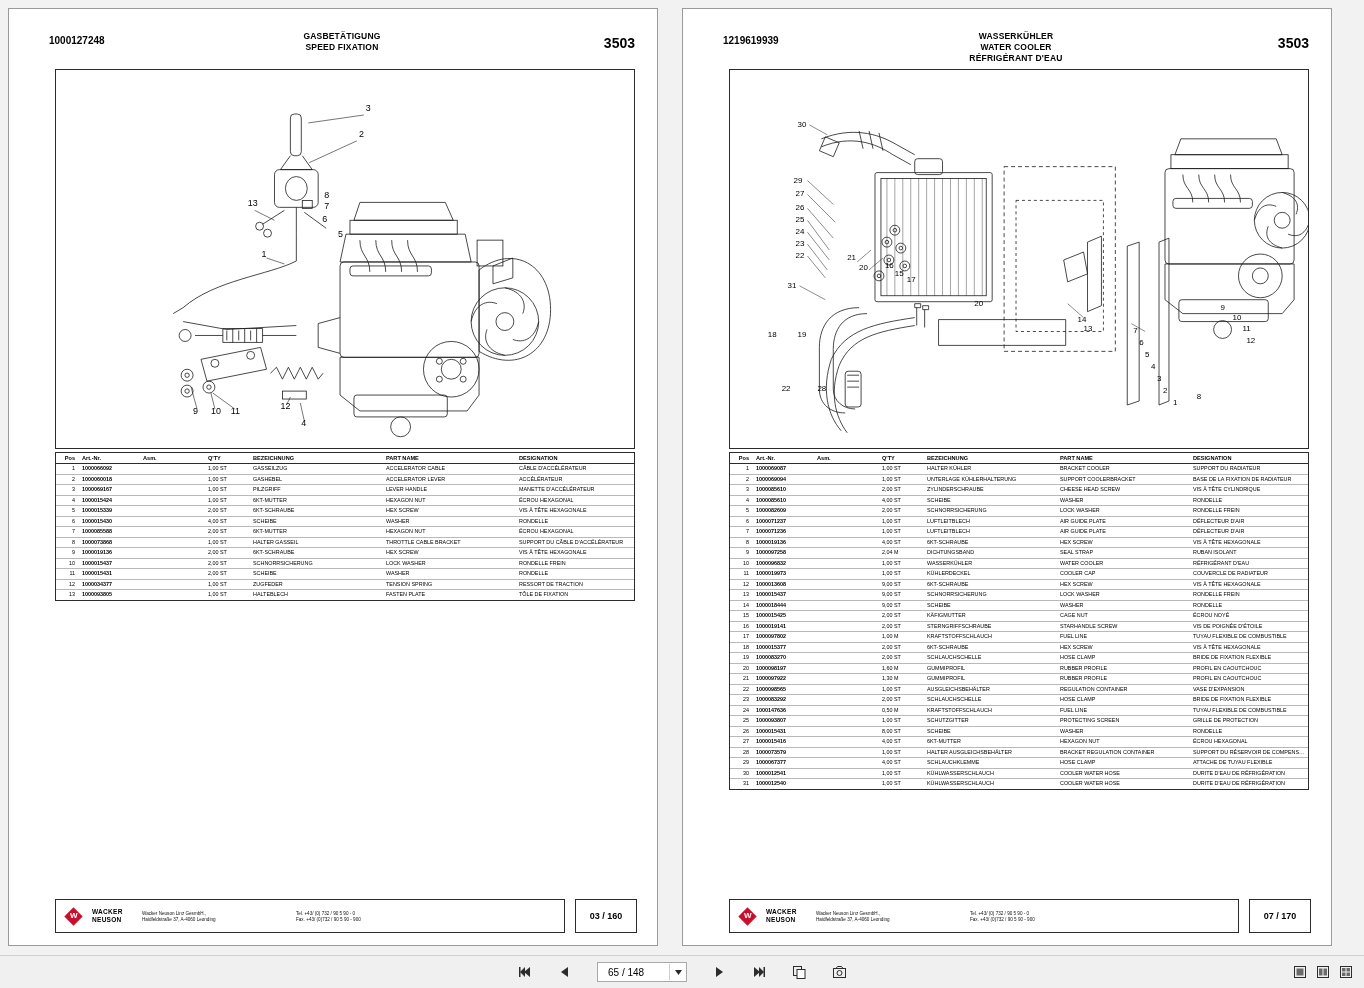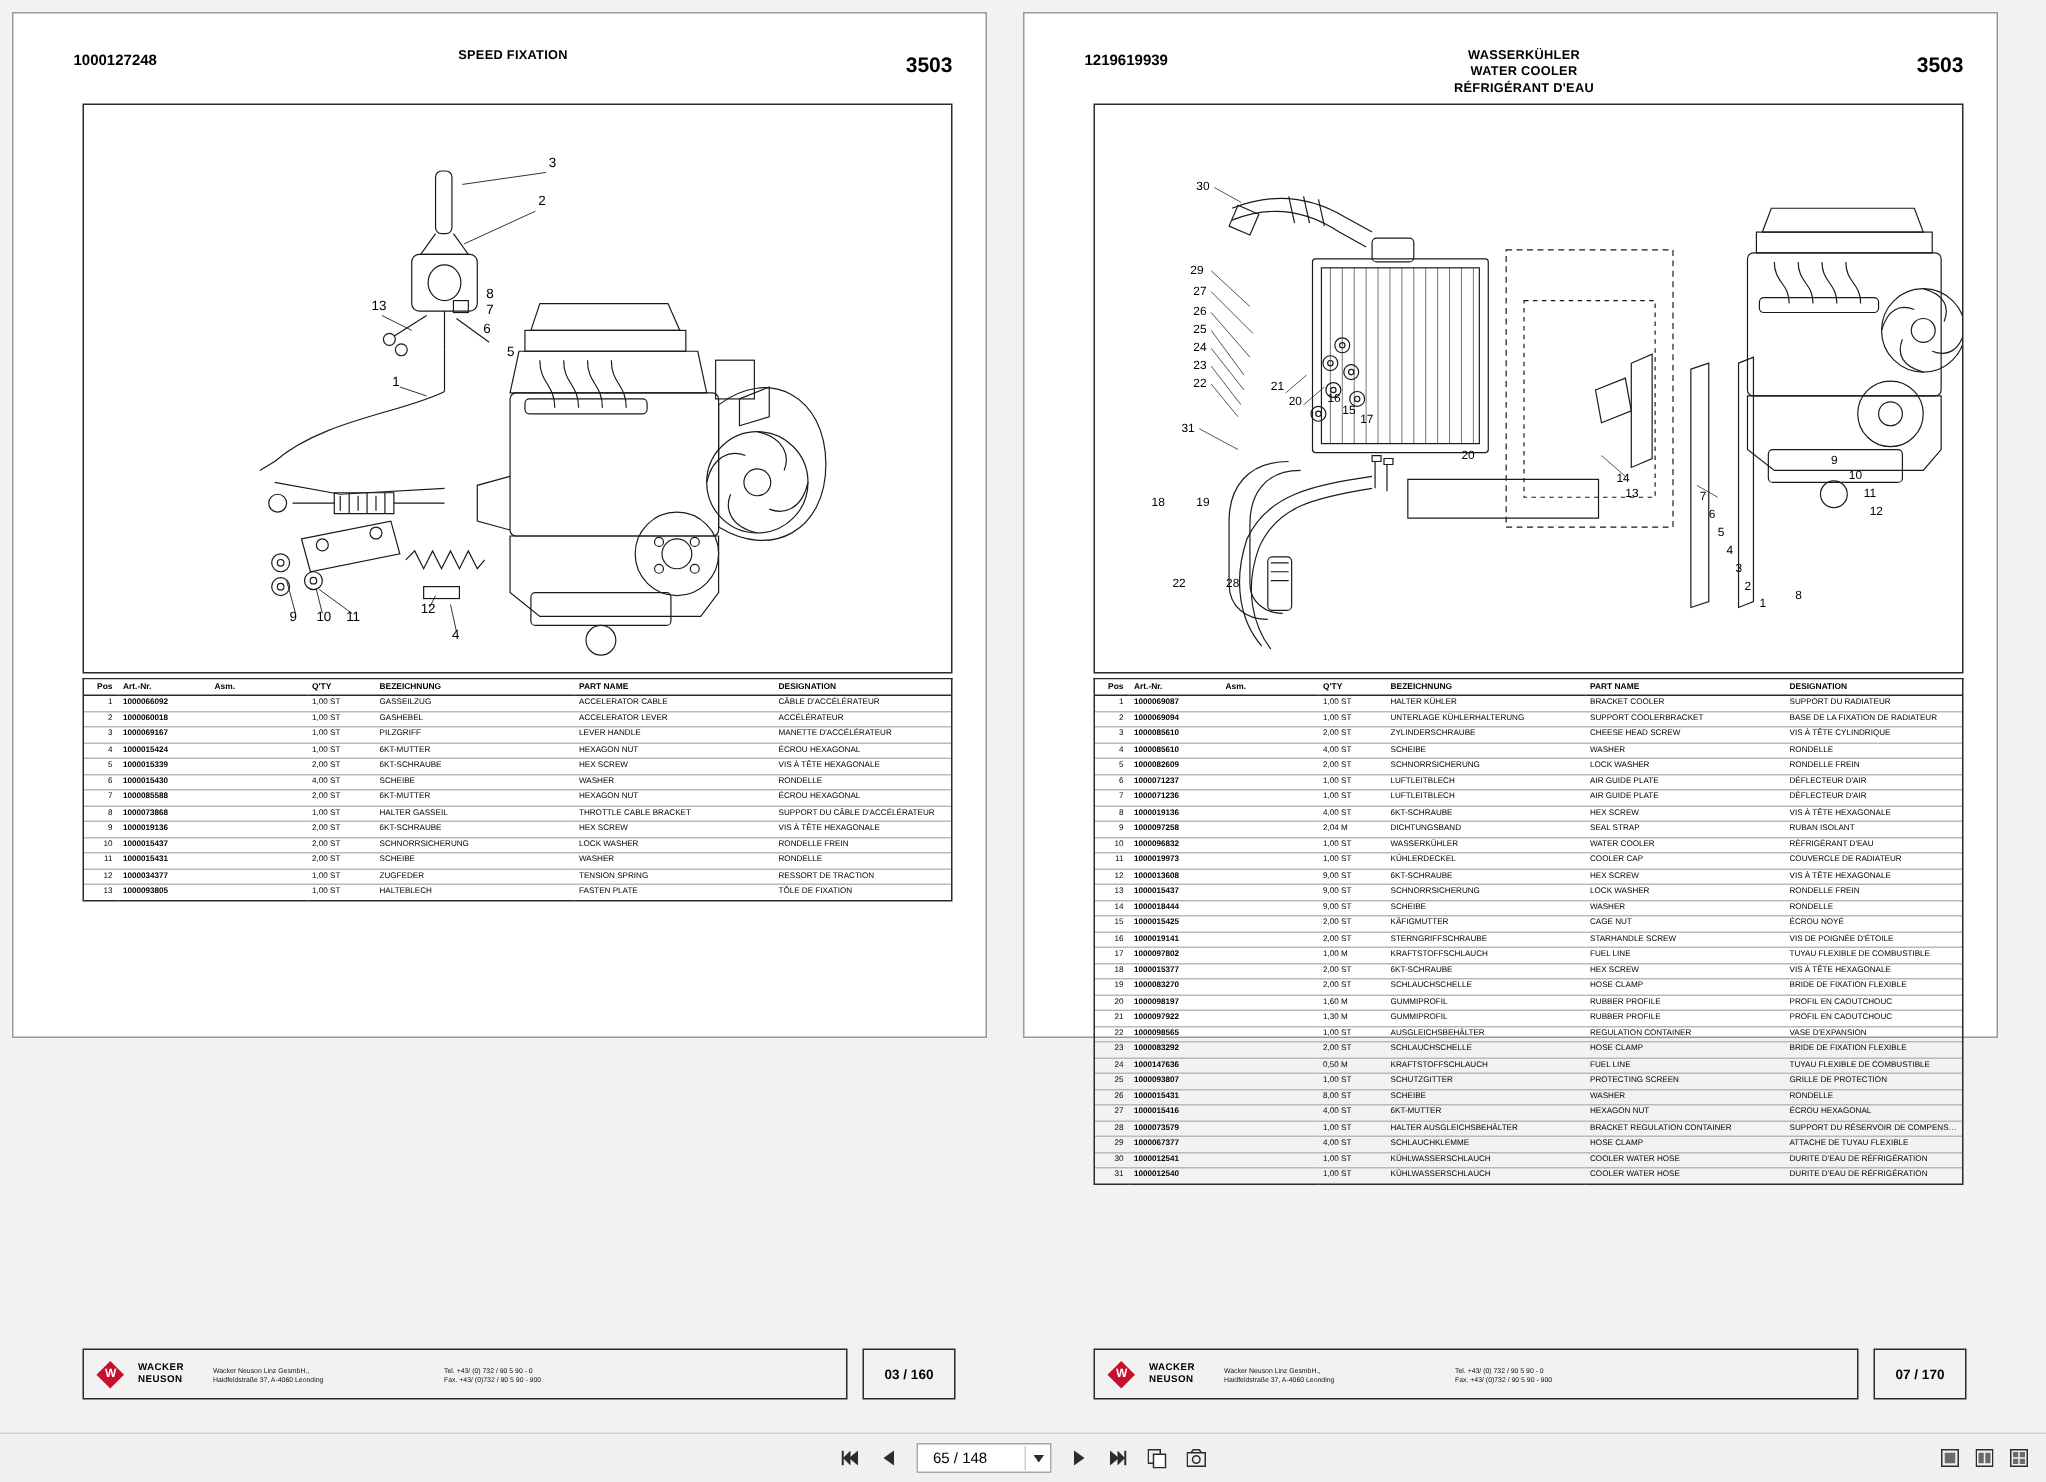--- a/index.html
+++ b/index.html
@@ -12,21 +12,21 @@
     position: relative;
     width: 1364px;
     height: 988px;
     background: #f2f2f2;
     overflow: hidden;
   }
   .page {
     position: absolute;
     top: 8px;
     width: 650px;
-    height: 684px;
+    height: 938px;
     background: #ffffff;
     border: 1px solid #9a9a9a;
     box-sizing: border-box;
   }
   #page-left  { left: 8px; }
   #page-right { left: 682px; }
 
   
   .pg-header {
     position: absolute;
@@ -197,21 +197,21 @@
     border-top: 1px solid #cfcfcf;
   }
   .tb-center {
     position: absolute;
     left: 50%;
     top: 0;
     transform: translateX(-50%);
     height: 32px;
     display: flex;
     align-items: center;
-    gap: 10px;
+    gap: 24px;
   }
   .tb-btn {
     width: 16px;
     height: 18px;
     display: flex;
     align-items: center;
     justify-content: center;
     color: #2c2c2c;
     cursor: pointer;
   }
@@ -249,20 +249,21 @@
 </head>
 <body>
 
 <div id="root">
 
   <div class="page" id="page-left">
 
     <div class="pg-header">
       <div class="pg-artnr">1000127248</div>
       <div class="pg-titles">
+        <div>GASBETÄTIGUNG</div>
         <div>SPEED FIXATION</div>
       </div>
       <div class="pg-code">3503</div>
     </div>
 
     <div class="drawing">
       <svg viewBox="0 0 582 378" xmlns="http://www.w3.org/2000/svg">
         <g fill="none" stroke="#1a1a1a" stroke-width="0.8">
 
           <rect x="236" y="43" width="11" height="42" rx="4"></rect>

